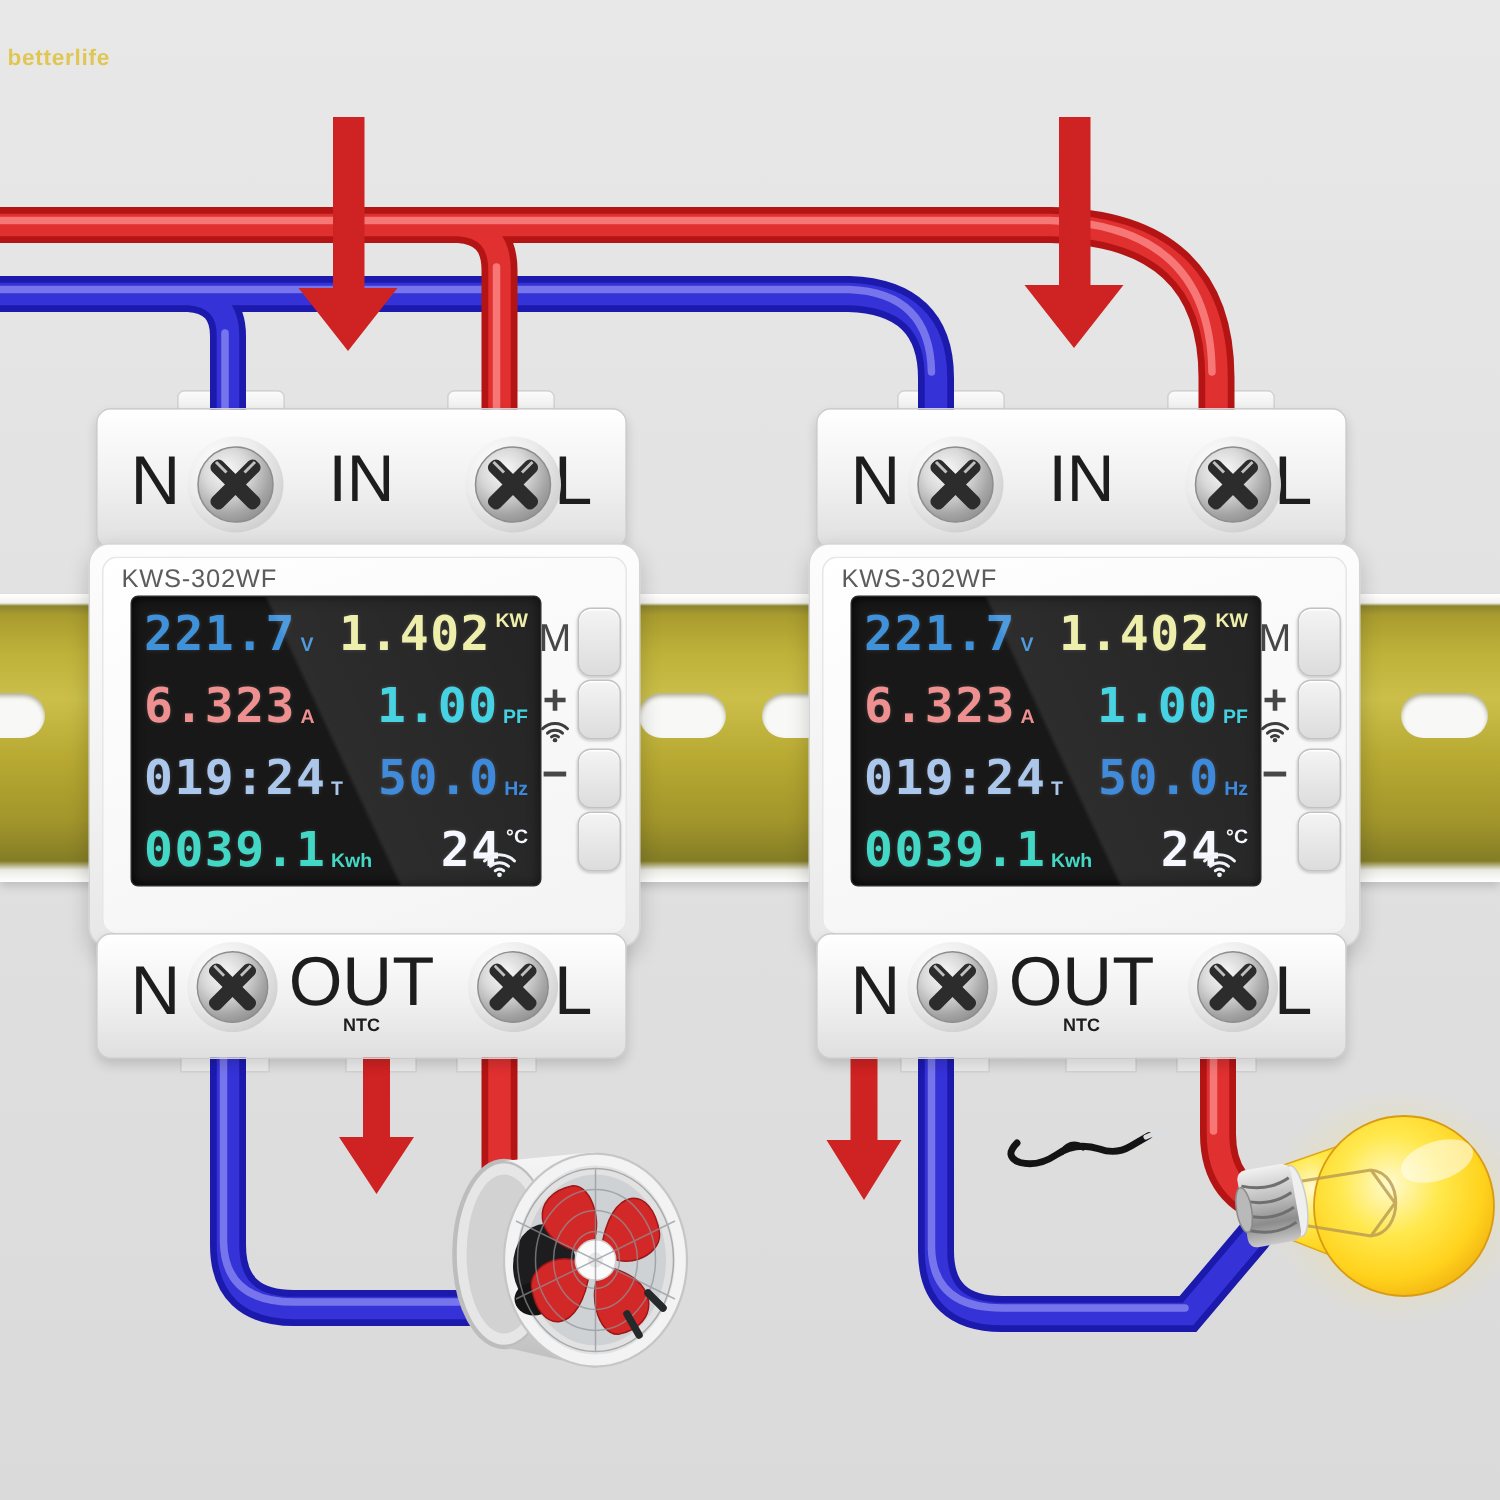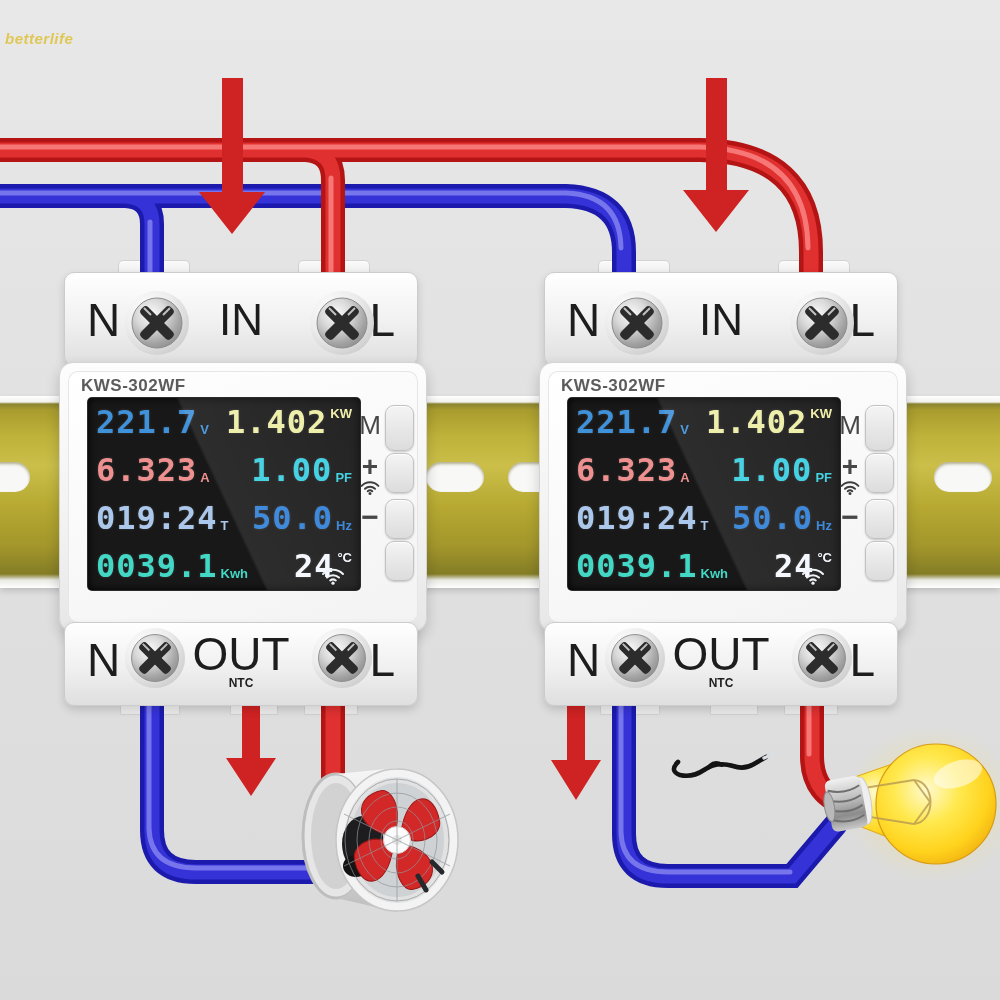--- a/index.html
+++ b/index.html
@@ -1,20 +1,20 @@
 <!DOCTYPE html>
 <html><head>
 <meta charset="utf-8">
 <style>
   html,body{margin:0;padding:0;}
   body{font-family:"Liberation Sans",sans-serif;background:#cfcfcf;}
   #canvas{position:relative;width:1000px;height:1000px;overflow:hidden;
     background:linear-gradient(180deg,#e8e8e8 0%,#e2e2e2 40%,#dadada 100%);}
   
-  .watermark{position:absolute;left:5px;top:30px;font-size:15px;font-style:italic;font-weight:bold;
+  .watermark{position:absolute;left:5px;top:30px;font-size:15px;font-weight:bold;
     color:#dfc23a;opacity:.85;letter-spacing:.5px;}
   
   .rail{position:absolute;left:0;top:396px;width:1000px;height:192px;
     background:linear-gradient(180deg,
       #ffffff 0px,#f2f2ee 6px,#8c8530 8px,#a99c2e 14px,
       #bfb23a 40px,#cbbf4a 70px,#b7a932 110px,#a3962b 150px,
       #847d26 178px,#e9e9e4 184px,#ffffff 192px);
     box-shadow:0 3px 6px rgba(0,0,0,.15);}
   .rail-slot{position:absolute;top:66px;width:58px;height:30px;border-radius:15px;background:#f8f8f6;
     box-shadow:inset 0 2px 3px rgba(90,85,20,.45);}
@@ -27,21 +27,21 @@
     border:1px solid #cccccc;border-radius:10px;box-shadow:0 4px 8px rgba(0,0,0,.15);}
   .tblock.top{top:10px;height:92px;}
   .tblock.bot{top:360px;height:82px;}
   .tlabel{position:absolute;color:#1d1d1d;font-size:46px;line-height:1;}
   .tlabel.small{font-size:12px;font-weight:bold;}
   .body{position:absolute;left:0;top:100px;width:366px;height:268px;border-radius:14px;
     background:linear-gradient(180deg,#fdfdfd,#f2f2f2 60%,#e7e7e7);
     border:1px solid #d4d4d4;box-shadow:0 6px 14px rgba(0,0,0,.18);}
   .body-inner{position:absolute;left:8px;top:8px;right:8px;bottom:8px;border-radius:10px;
     background:linear-gradient(160deg,#ffffff,#f3f3f3);box-shadow:inset 0 0 0 1px #e6e6e6;}
-  .model{position:absolute;left:22px;top:114px;font-size:17px;font-weight:bold;color:#5c5c5c;letter-spacing:.5px;}
+  .model{position:absolute;left:22px;top:114px;font-size:17px;font-weight:normal;color:#5c5c5c;letter-spacing:.5px;}
   .display{position:absolute;left:29px;top:136px;width:272px;height:192px;background:#181818;border-radius:4px;
     box-shadow:inset 0 0 8px #000, 0 0 0 1px #2b2b2b;overflow:hidden;}
   .display::after{content:"";position:absolute;inset:0;
     background:linear-gradient(65deg,rgba(255,255,255,0) 49%,rgba(255,255,255,.09) 50%,rgba(255,255,255,.05) 100%);}
   .drow{display:flex;justify-content:space-between;height:48px;padding:0 8px;align-items:center;}
   .vg{display:flex;align-items:flex-end;}
   .vg.u-top{align-items:flex-start;}
   .dval{font-family:"DejaVu Sans Mono",monospace;font-weight:bold;font-size:32px;line-height:40px;letter-spacing:1px;
     text-shadow:0 0 3px rgba(255,255,255,.15);}
   .dunit{font-size:13px;font-weight:bold;margin-left:3px;margin-bottom:6px;line-height:1;}

